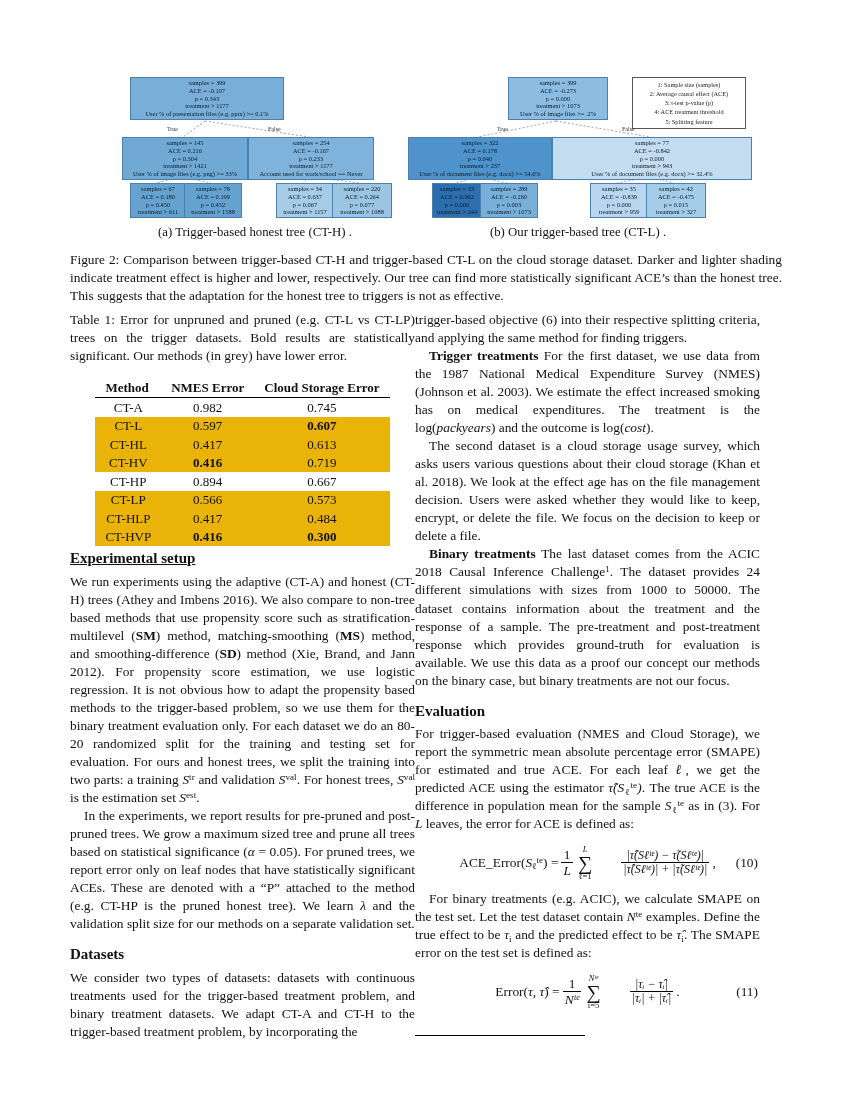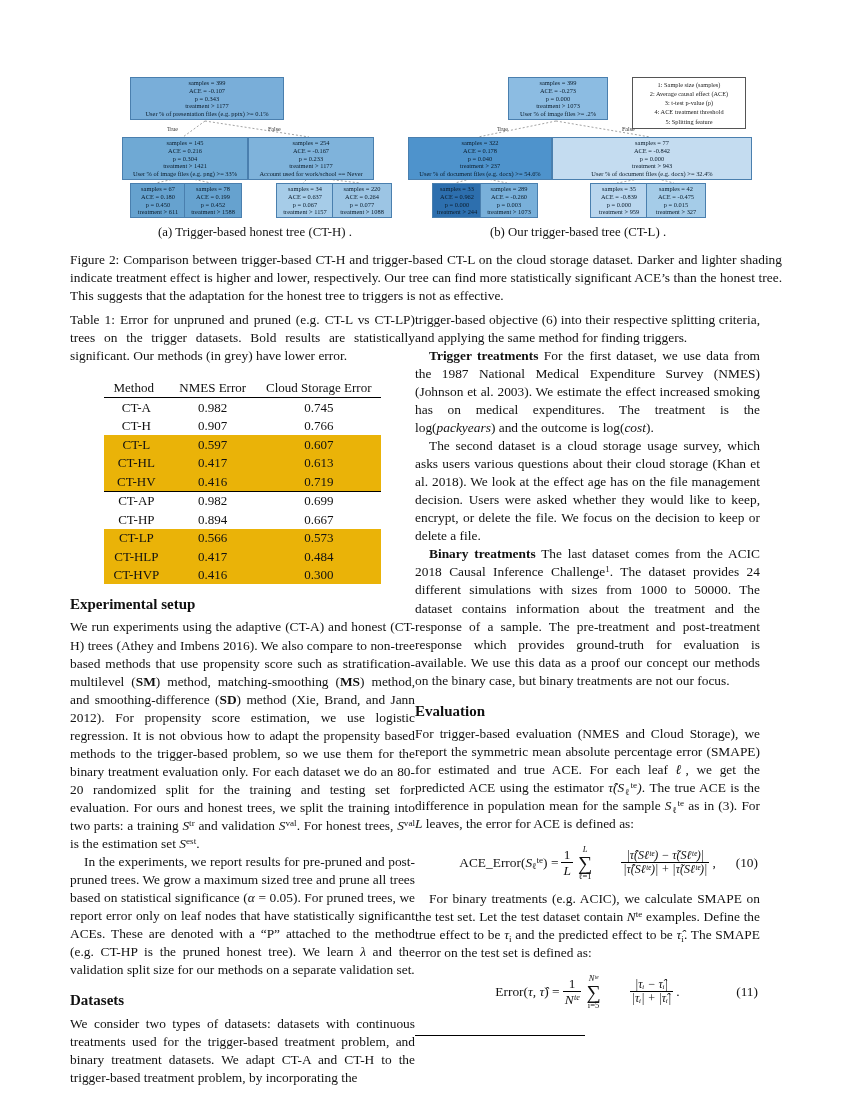--- a/index.html
+++ b/index.html
@@ -23,30 +23,30 @@
   
   .columns{position:absolute;top:311px;left:70px;width:712px;display:flex;}
   .col{width:345px;font-size:13.4px;line-height:1.345;text-align:justify;}
   .col p{margin:0;}
   .indent{text-indent:14px;}
   .b{font-weight:bold;}
   .i{font-style:italic;}
   .sup{font-size:68%;position:relative;top:-0.45em;}
   .sub{font-size:68%;position:relative;top:0.25em;}
   h2{font-size:15px;margin:13px 0 6px 0;font-weight:bold;line-height:1.1;}
-  h2.first{margin-top:12px;}
+  h2.first{margin-top:4px;text-decoration:underline;}
 
   
   .tbl-caption{font-size:13.4px;line-height:1.36;text-align:justify;margin-bottom:12px;}
   table.results{border-collapse:collapse;margin:6px auto 4px auto;font-size:13px;}
-  table.results th{font-weight:normal;padding:1px 10px;border-bottom:1.4px solid #000;white-space:nowrap;}
+  table.results th{font-weight:bold;padding:1px 10px;border-bottom:1.4px solid #000;white-space:nowrap;}
   table.results td{padding:0.5px 10px;text-align:center;white-space:nowrap;}
   tr.grey{background:#eab308;}
   tr.rule-top td{border-top:1.4px solid #000;}
-  td.bold{font-weight:normal;margin-top:12px;}
+  td.bold{font-weight:bold;margin-top:12px;}
 
   
   .equation{position:relative;display:flex;align-items:center;justify-content:center;
             margin:12px 0 10px 0;font-size:13.4px;text-align:left;}
   .eq-label{position:absolute;right:2px;top:50%;transform:translateY(-50%);}
   .frac{display:inline-flex;flex-direction:column;text-align:center;margin:0 3px;line-height:1.15;}
   .frac .den{border-top:1px solid #000;padding:0 2px;}
   .frac .num{padding:0 2px;}
   .smallfrac{font-size:12px;margin-left:27px;}
   .sum{display:inline-flex;flex-direction:column;align-items:center;line-height:1;margin:0 2px;font-size:8.5px;}
@@ -202,44 +202,34 @@
             <th>NMES Error</th>
             <th>Cloud Storage Error</th>
           </tr>
         </thead>
         <tbody>
           <tr>
             <td>CT-A</td>
             <td>0.982</td>
             <td>0.745</td>
           </tr>
-          <tr>
-            <td>CT-H</td>
-            <td>0.907</td>
-            <td>0.766</td>
-          </tr>
           <tr class="grey">
             <td>CT-L</td>
             <td>0.597</td>
             <td class="bold">0.607</td>
           </tr>
           <tr class="grey">
             <td>CT-HL</td>
             <td>0.417</td>
             <td>0.613</td>
           </tr>
           <tr class="grey">
             <td>CT-HV</td>
             <td class="bold">0.416</td>
             <td>0.719</td>
-          </tr>
-          <tr class="rule-top">
-            <td>CT-AP</td>
-            <td>0.982</td>
-            <td>0.699</td>
           </tr>
           <tr>
             <td>CT-HP</td>
             <td>0.894</td>
             <td>0.667</td>
           </tr>
           <tr class="grey">
             <td>CT-LP</td>
             <td>0.566</td>
             <td>0.573</td>

